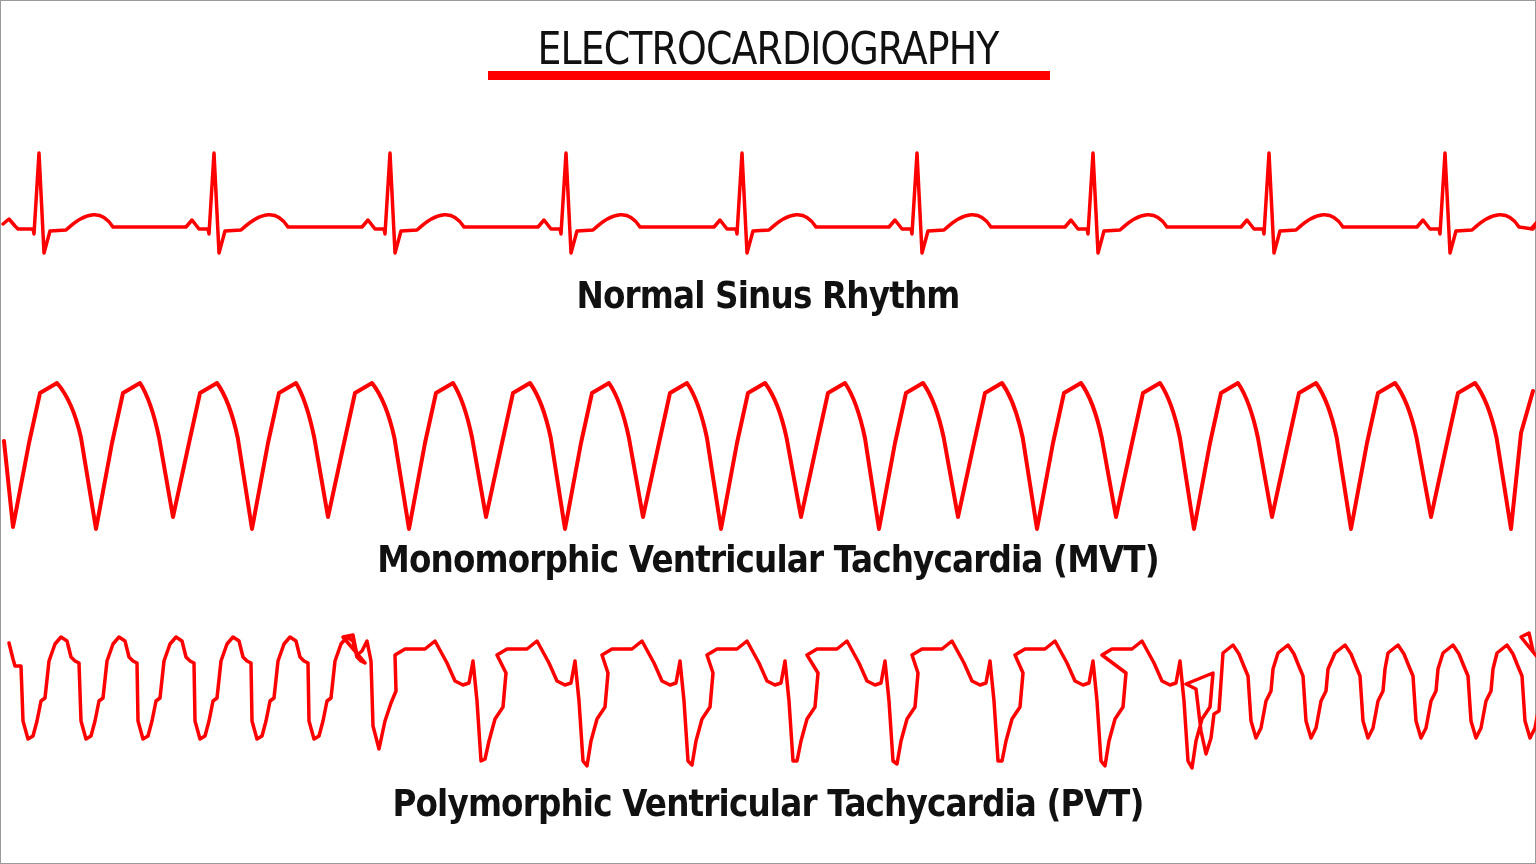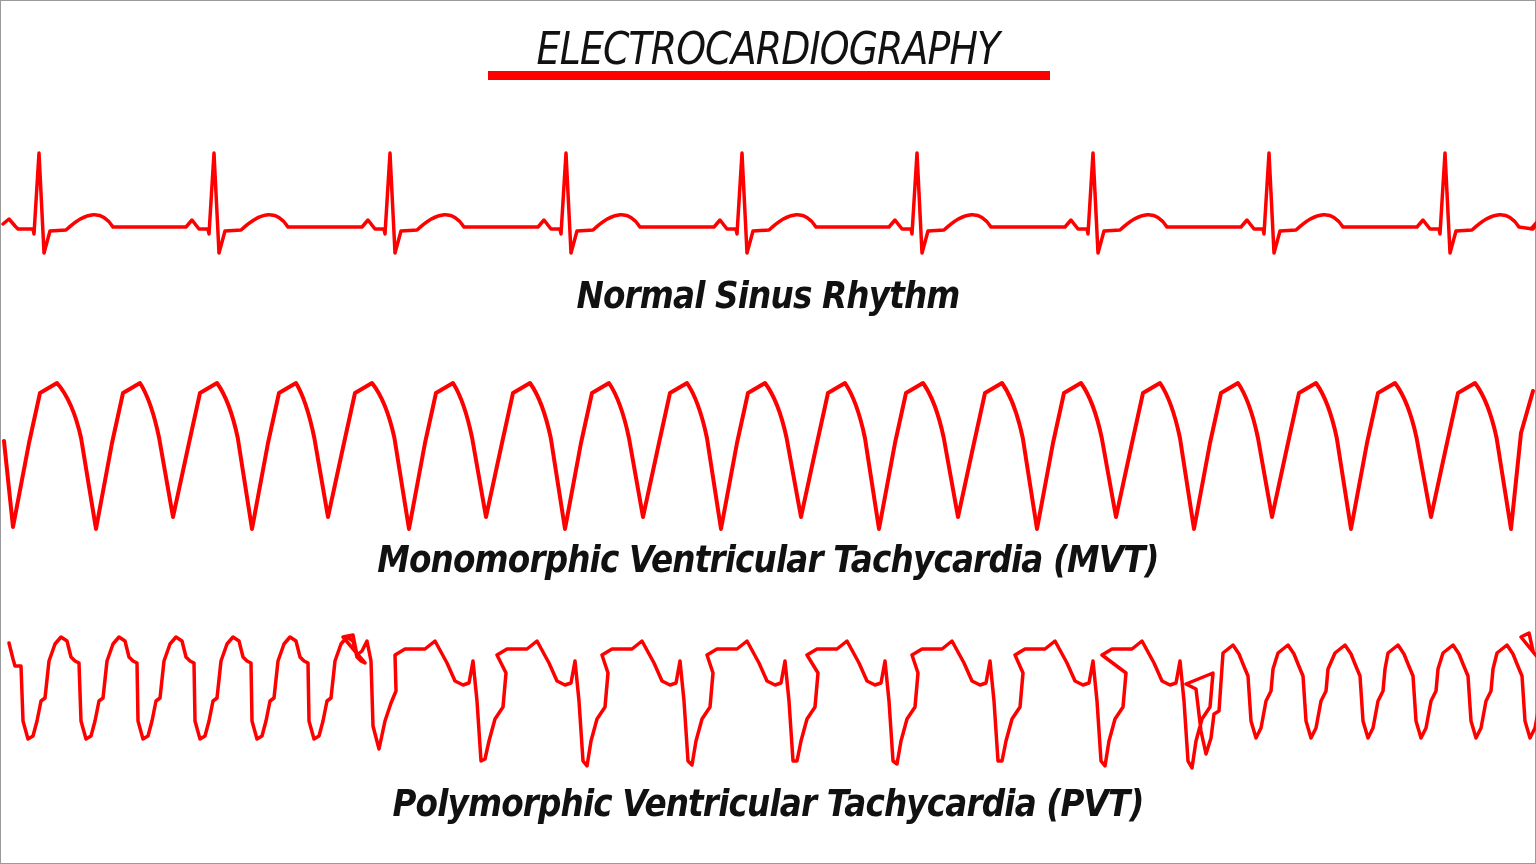--- a/index.html
+++ b/index.html
@@ -2,21 +2,21 @@
 <html><head>
 <meta charset="utf-8">
 <style>
   html, body { margin: 0; padding: 0; }
   body {
     width: 1536px; height: 864px; overflow: hidden; background: #ffffff;
     font-family: "DejaVu Sans", "Liberation Sans", sans-serif;
   }
   .frame {
     position: absolute; left: 0; top: 0; width: 1534px; height: 862px;
-    border: 1px solid #9a9a9a; background: #fff; font-style: italic;
+    border: 1px solid #9a9a9a; background: #fff;
   }
   .title {
     position: absolute; left: 0; right: 0; top: 22px; text-align: center;
     font-size: 44px; color: #111; letter-spacing: -1px; font-weight: normal;
     font-family: "DejaVu Sans", "Liberation Sans", sans-serif;
     transform: scaleX(0.86);
   }
   .underline {
     position: absolute; left: 487px; top: 70px; width: 562px; height: 9px;
     background: #ff0000;

